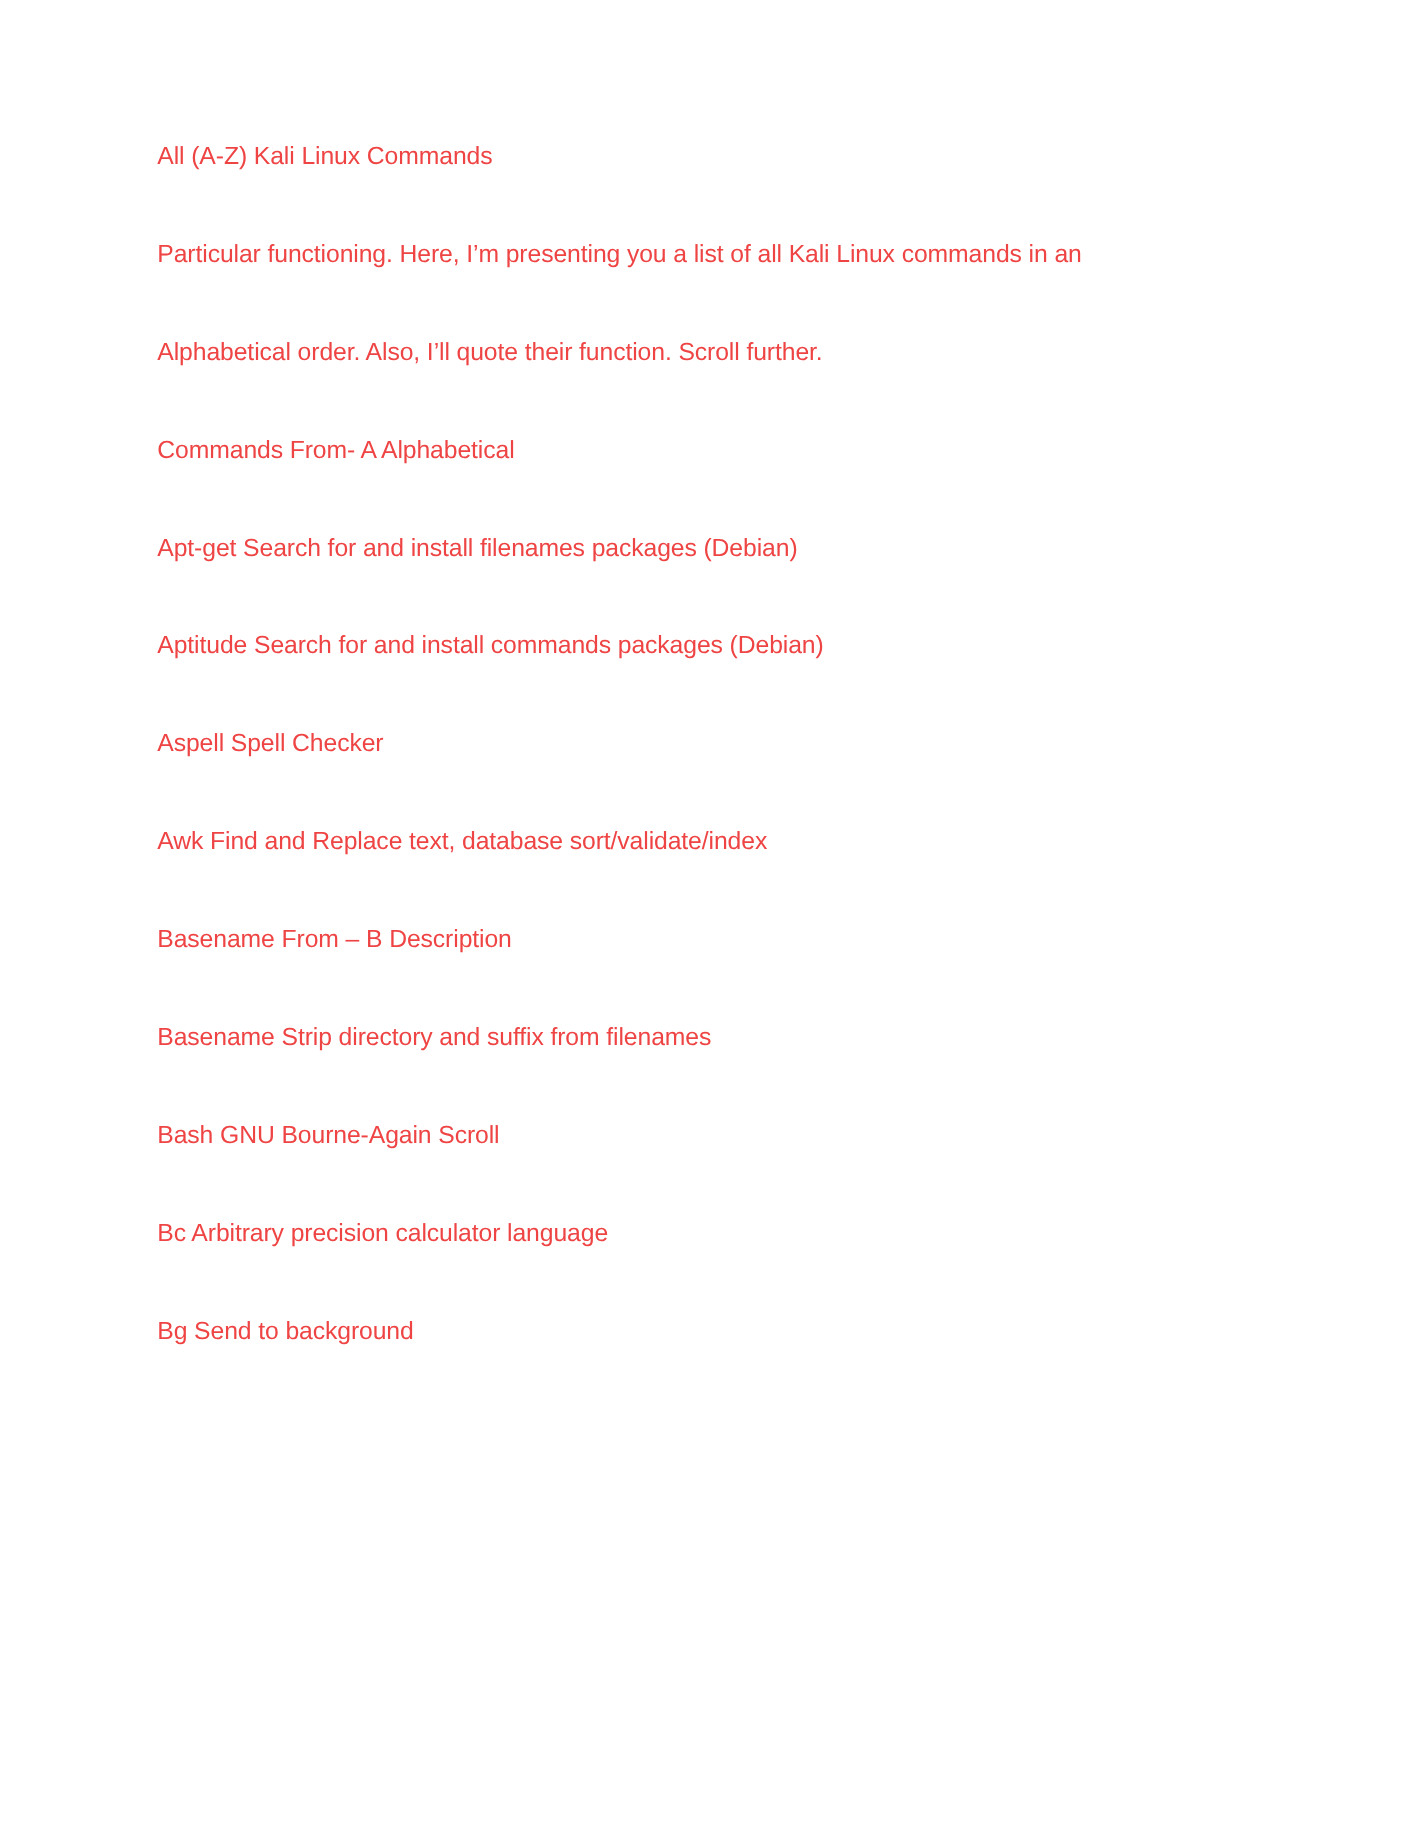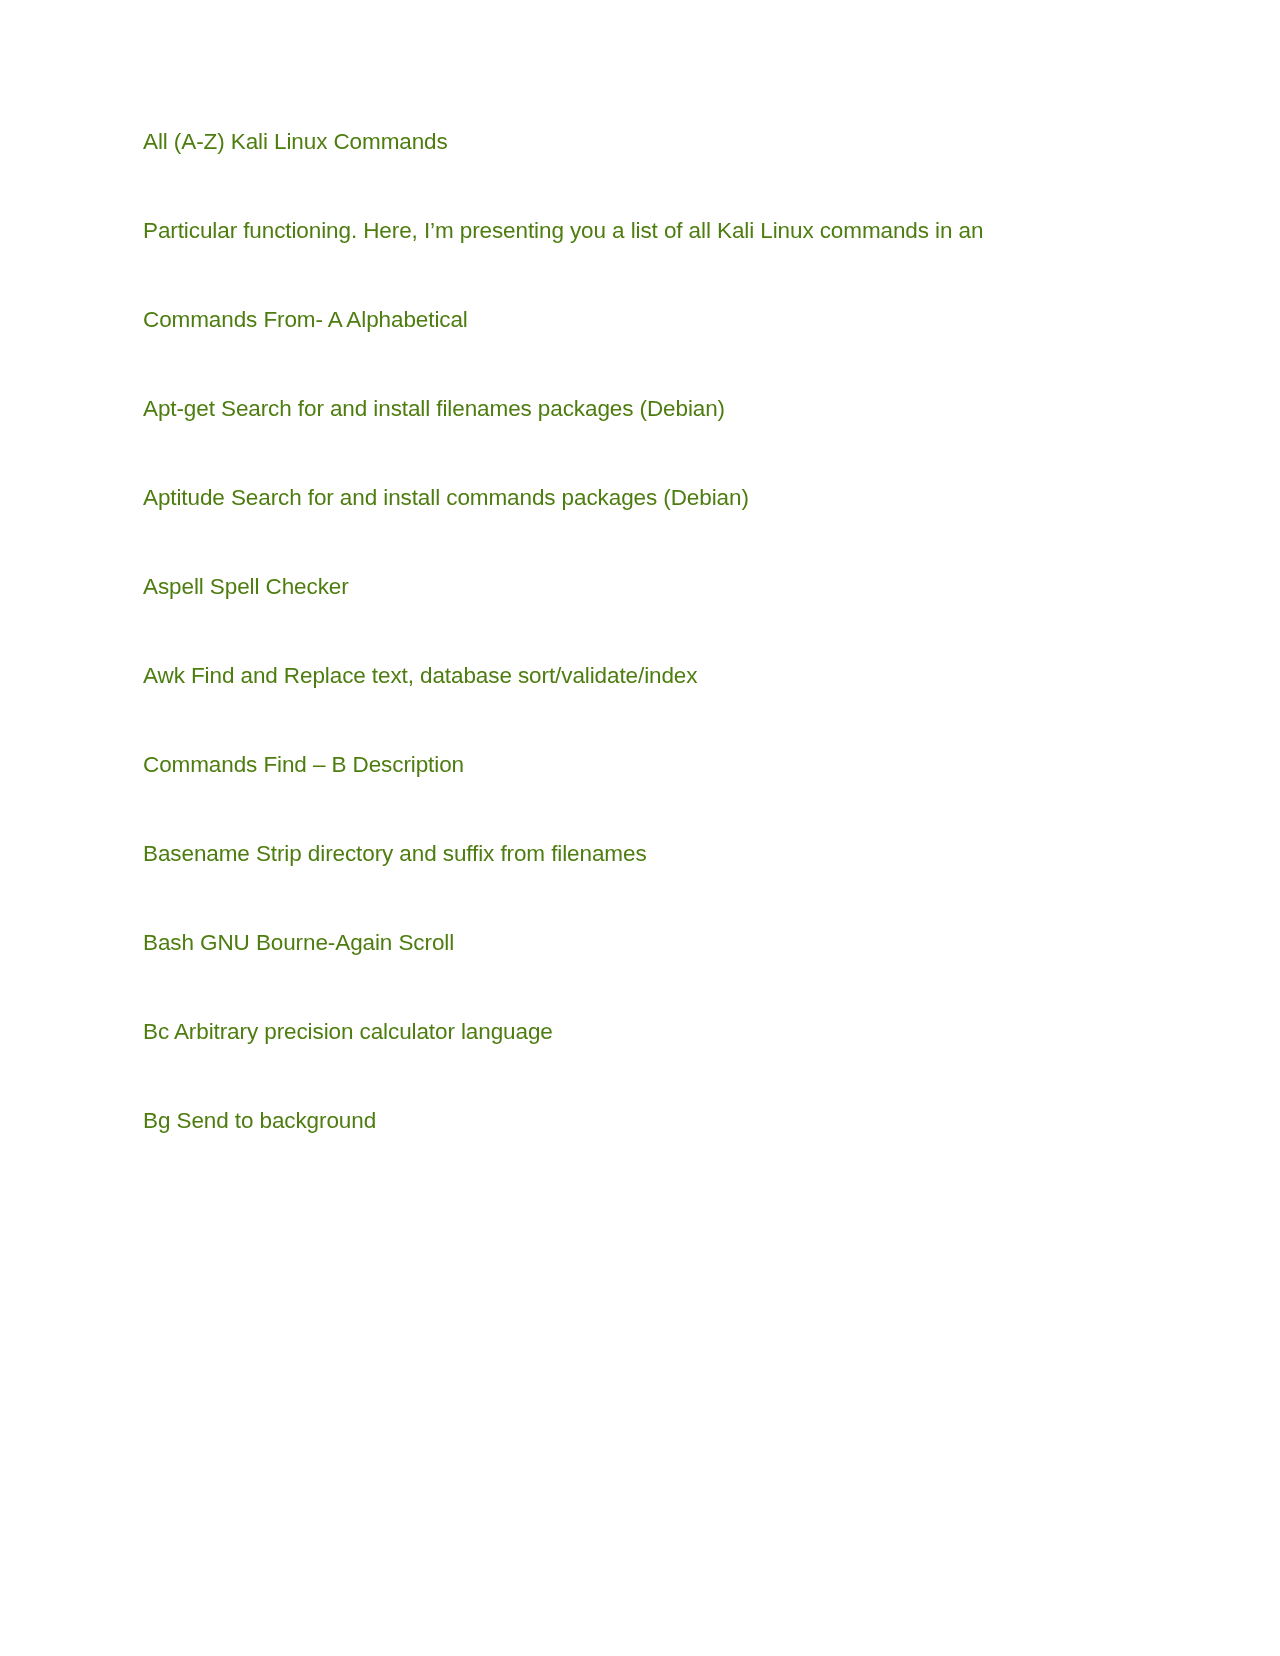--- a/index.html
+++ b/index.html
@@ -21,21 +21,21 @@
   }
   .doc-body {
     position: absolute;
     left: 143px;
     top: 131px;
     width: 1000px;
   }
   .line {
     font-size: 22.5px;
     line-height: 1;
-    color: #4d7c0f;
+    color: #ef4444;
     letter-spacing: -0.1px;
     white-space: pre-wrap;
     margin: 0;
     height: 89px;
     display: flex;
     align-items: flex-start;
     font-weight: 400;
     -webkit-font-smoothing: antialiased;
   }
 </style>
@@ -43,32 +43,33 @@
 <body>
 
 <div class="page">
   <div class="doc-body">
 
     <p class="line">All (A-Z) Kali Linux Commands</p>
 
 
     <p class="line">Particular functioning. Here, I’m presenting you a list of all Kali Linux commands in an</p>
 
+    <p class="line">Alphabetical order. Also, I’ll quote their function. Scroll further.</p>
 
     <p class="line">Commands From- A Alphabetical</p>
 
     <p class="line">Apt-get Search for and install filenames packages (Debian)</p>
 
     <p class="line">Aptitude Search for and install commands packages (Debian)</p>
 
     <p class="line">Aspell Spell Checker</p>
 
     <p class="line">Awk Find and Replace text, database sort/validate/index</p>
 
-    <p class="line">Commands Find – B Description</p>
+    <p class="line">Basename From – B Description</p>
 
     <p class="line">Basename Strip directory and suffix from filenames</p>
 
     <p class="line">Bash GNU Bourne-Again Scroll</p>
 
     <p class="line">Bc Arbitrary precision calculator language</p>
 
     <p class="line">Bg Send to background</p>
 
 

